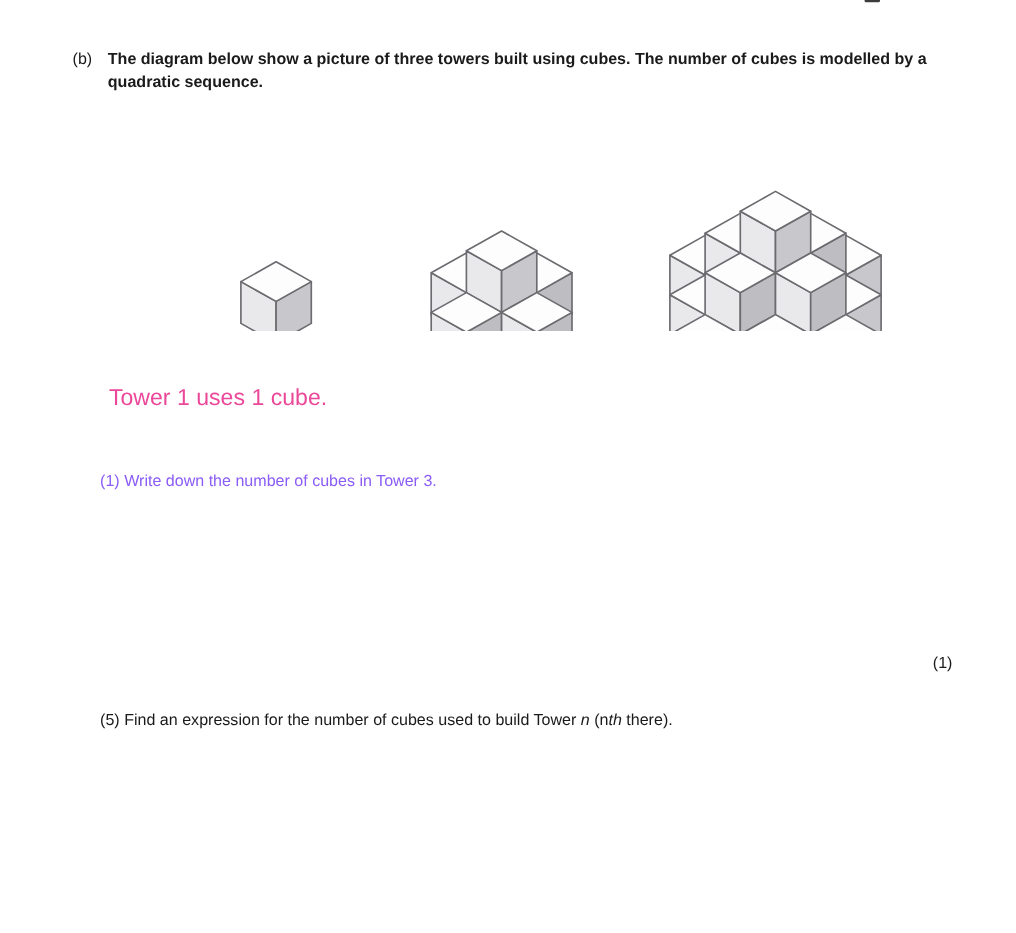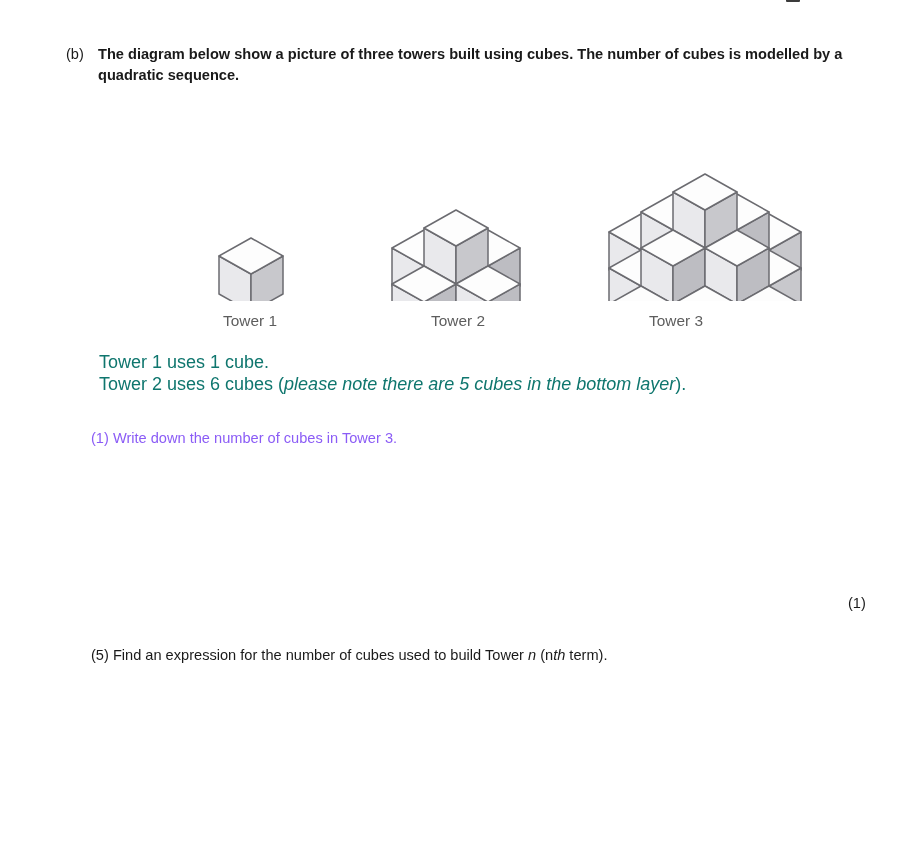--- a/index.html
+++ b/index.html
@@ -81,23 +81,23 @@
   }
   .tower-label.t1 { left: 170px; width: 160px; }
   .tower-label.t2 { left: 378px; width: 160px; }
   .tower-label.t3 { left: 596px; width: 160px; }
 
   .facts {
     position: absolute;
     left: 99px;
     top: 351px;
     width: 780px;
-    font-size: 18px;
+    font-size: 21px;
     line-height: 22px;
-    color: #0f766e;
+    color: #ec4899;
   }
   .facts .line { display: block; white-space: nowrap; }
   .facts i { font-style: italic; }
 
   .q1 {
     position: absolute;
     left: 91px;
     top: 430px;
     font-size: 14.6px;
     color: #8b5cf6;
@@ -264,30 +264,24 @@
           </g>
           <g>
             <polygon points="737.00,218.00 769.00,236.00 769.00,274.00 737.00,256.00" fill="#e9e9ec" stroke="#6b6b70" stroke-width="1.5" stroke-linejoin="round"></polygon>
             <polygon points="769.00,236.00 801.00,218.00 801.00,256.00 769.00,274.00" fill="#c8c8cc" stroke="#6b6b70" stroke-width="1.5" stroke-linejoin="round"></polygon>
             <polygon points="769.00,200.00 801.00,218.00 769.00,236.00 737.00,218.00" fill="#fdfdfd" stroke="#6b6b70" stroke-width="1.5" stroke-linejoin="round"></polygon>
           </g>
         </g>
     </svg>
   </div>
 
-  <div class="tower-labels">
-    <div class="tower-label t1">Tower 1</div>
-    <div class="tower-label t2">Tower 2</div>
-    <div class="tower-label t3">Tower 3</div>
-  </div>
 
   <div class="facts">
     <span class="line">Tower 1 uses 1 cube.</span>
-    <span class="line"><span>Tower 2 uses 6 cubes (</span><i>please note there are 5 cubes in the bottom layer</i><span>).</span></span>
   </div>
 
   <div class="q1">(1) Write down the number of cubes in Tower 3.</div>
 
   <div class="marks-1">(1)</div>
 
-  <div class="q2"><span>(5) Find an expression for the number of cubes used to build Tower </span><i>n</i><span> (n</span><i>th</i><span> term).</span></div>
+  <div class="q2"><span>(5) Find an expression for the number of cubes used to build Tower </span><i>n</i><span> (n</span><i>th</i><span> there).</span></div>
 
 </div>
 
 </body></html>

